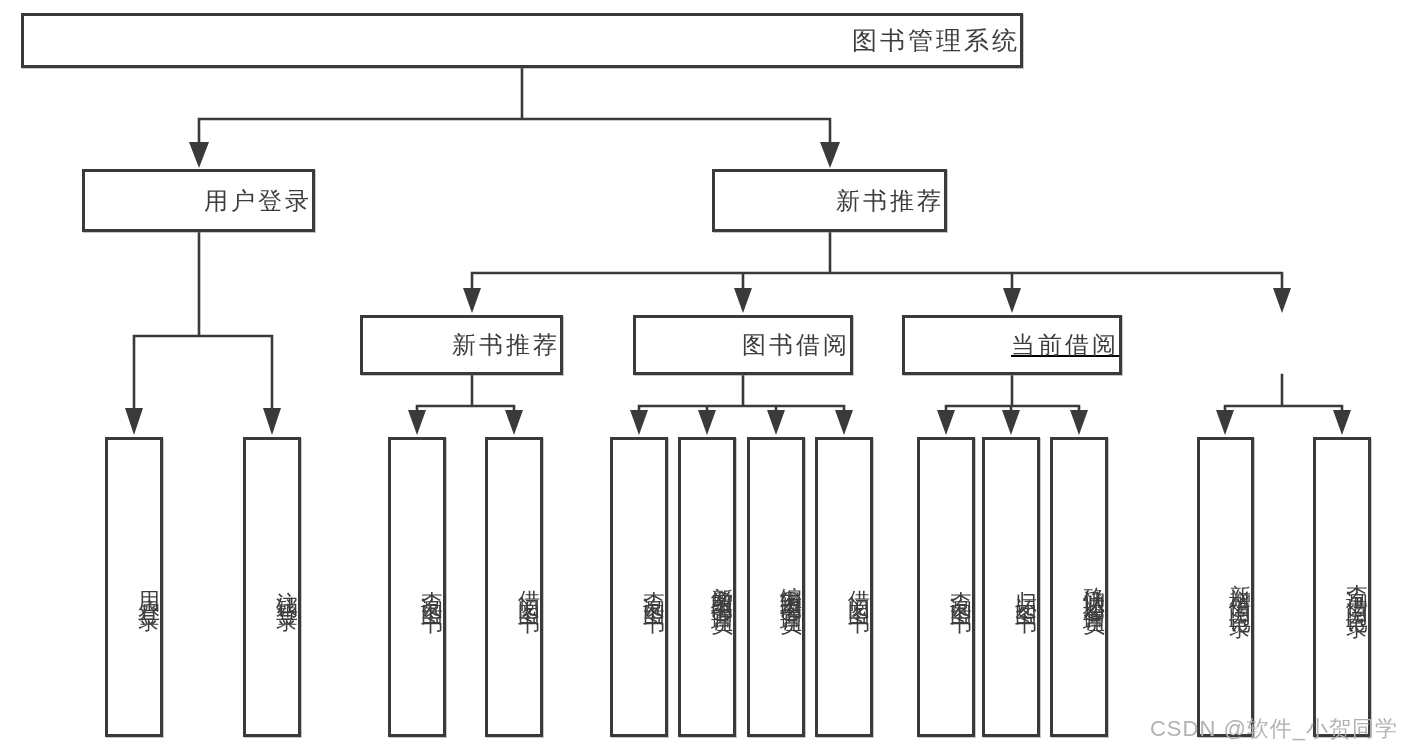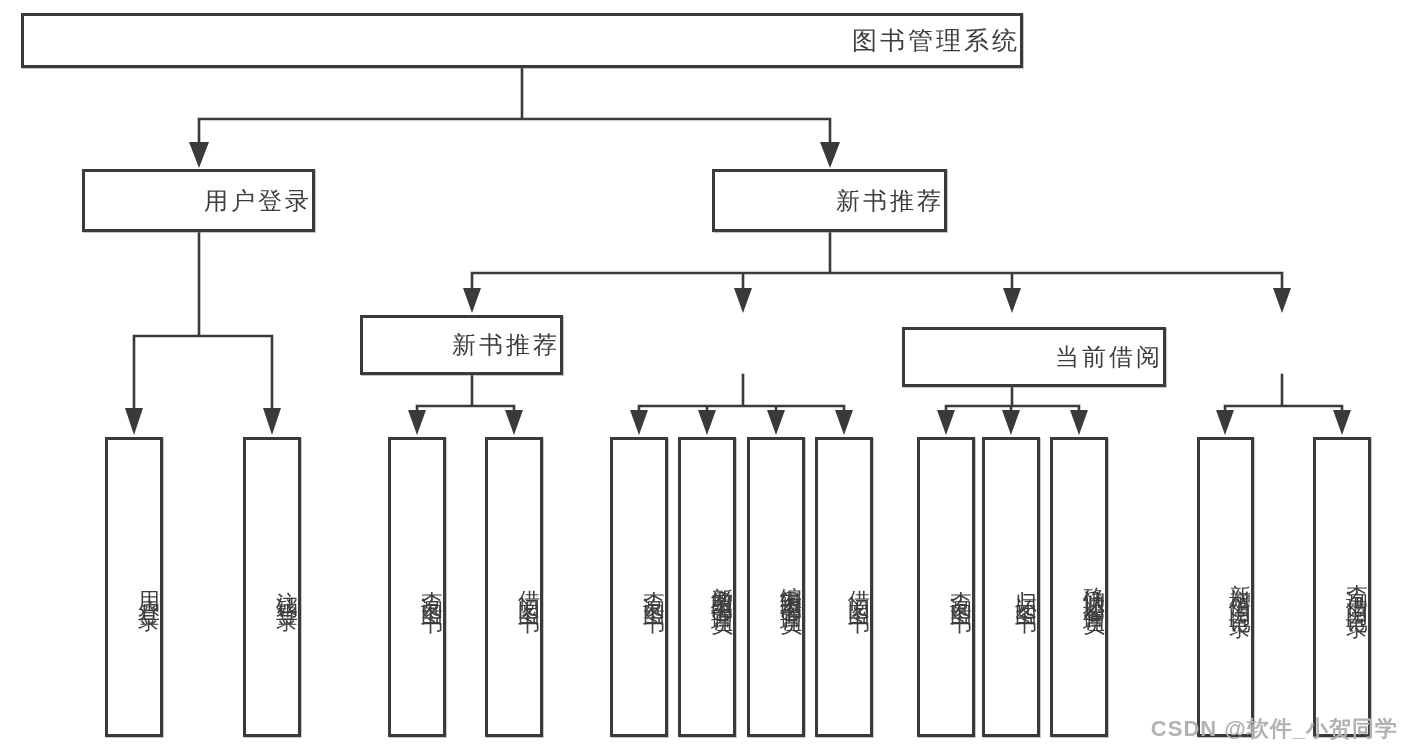--- a/index.html
+++ b/index.html
@@ -52,21 +52,20 @@
   .node.leaf.long .lbl { letter-spacing: 4px; }
   .watermark {
     position: absolute;
     right: 7px;
     bottom: 3px;
     color: #b2b2b2;
     font-size: 22px;
     letter-spacing: 1px;
     z-index: 3;
     white-space: nowrap;
-    font-weight: bold;
   }
 </style>
 </head>
 <body>
 
 <div class="canvas">
 
   <svg class="connectors" viewBox="0 0 1405 747" xmlns="http://www.w3.org/2000/svg">
     <g stroke="#3a3a3a" stroke-width="2.6" fill="none" stroke-linecap="square">
 
@@ -121,21 +120,24 @@
   <div class="node" style="left:82px;top:169px;width:233px;height:63px;">
     <span class="lbl">用户登录</span>
   </div>
   <div class="node" style="left:712px;top:169px;width:235px;height:63px;">
     <span class="lbl">新书推荐</span>
   </div>
 
   <div class="node" style="left:360px;top:315px;width:203px;height:60px;">
     <span class="lbl">新书推荐</span>
   </div>
-  <div class="node" style="left:902px;top:327px;width:264px;height:60px;">
+  <div class="node" style="left:633px;top:315px;width:220px;height:60px;">
+    <span class="lbl">图书借阅</span>
+  </div>
+  <div class="node" style="left:902px;top:315px;width:220px;height:60px;text-decoration:underline;">
     <span class="lbl">当前借阅</span>
   </div>
 
   <div class="node leaf" style="left:105px;top:437px;width:58px;height:300px;">
     <span class="lbl">用户登录</span>
   </div>
   <div class="node leaf" style="left:243px;top:437px;width:58px;height:300px;">
     <span class="lbl">注销登录</span>
   </div>
 

